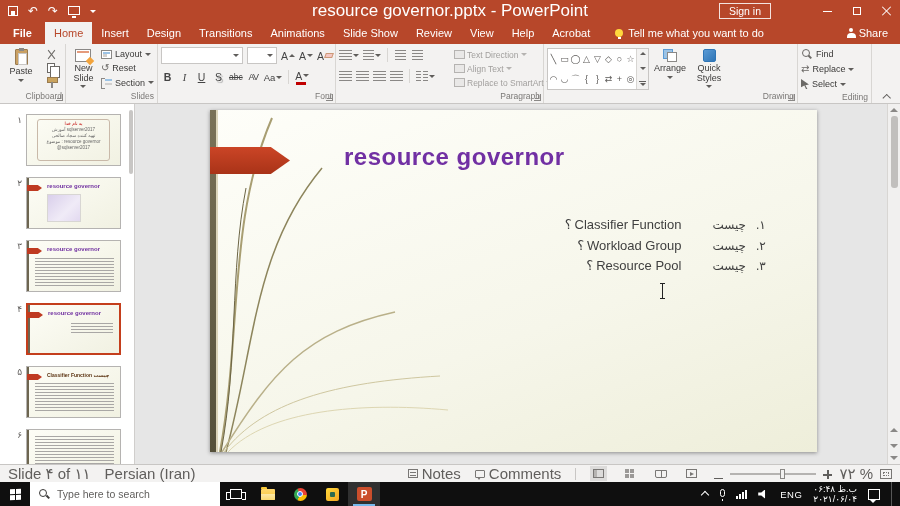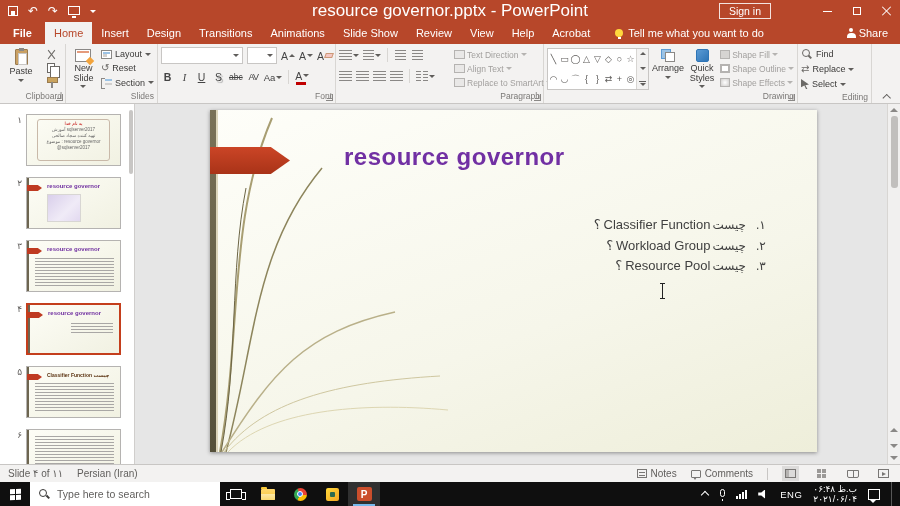--- a/index.html
+++ b/index.html
@@ -156,33 +156,33 @@
 .canvas{flex:1;position:relative;}
 .slide{position:absolute;left:75px;top:6px;width:607px;height:342px;background:linear-gradient(160deg,#fefef9 0%,#f6f6ea 60%,#eeeeda 100%);box-shadow:0 1px 4px rgba(0,0,0,.4);overflow:hidden;}
 .grass{position:absolute;left:0;top:0;}
 .strip{position:absolute;left:0;top:0;width:6px;height:100%;background:linear-gradient(to bottom,#7a7258,#55503a);}
 .strip2{position:absolute;left:6px;top:0;width:2px;height:100%;background:#cfc5a2;opacity:.7;}
 .slide-arrow{position:absolute;left:0;top:37px;width:80px;height:27px;background:linear-gradient(#cb4526,#a93318);clip-path:polygon(0 0,76% 0,100% 50%,76% 100%,0 100%);}
 .slide-title{position:absolute;left:134px;top:33px;font-size:24px;font-weight:bold;color:#7130a3;letter-spacing:.5px;}
 .qlist{position:absolute;right:46px;top:107px;display:flex;flex-direction:column;gap:5.5px;align-items:flex-end;}
 .qitem{display:flex;align-items:baseline;font-size:13px;color:#3f3f3f;}
 .qitem .term{margin:0 2px 0 3px;}
-.qitem .fa{font-size:12px;}
+.qitem .fa{font-size:12px;margin-left:29px;}
 .qitem .num{margin-left:10px;font-size:12px;width:15px;text-align:left;}
 .ibeam{position:absolute;left:448px;top:173px;width:9px;height:16px;}
 .ibeam::before{content:"";position:absolute;left:4px;top:1px;bottom:1px;width:1px;background:#222;}
 .ibeam::after{content:"";position:absolute;left:2px;top:0;width:5px;height:1px;background:#222;box-shadow:0 15px 0 #222;}
 .vscroll{position:absolute;right:0;top:0;bottom:0;width:13px;background:#f1f0ef;border-left:1px solid #d8d6d3;display:flex;flex-direction:column;align-items:center;padding:4px 0;gap:4px;}
 .vscroll .tri-up,.vscroll .tri-down{border-left-width:4px;border-right-width:4px;border-top-width:4px;border-bottom-width:4px;}
 .vthumb{width:7px;height:72px;background:#c1bfbd;border-radius:3px;}
 .vfill{flex:1;}
 .navbtn{width:11px;height:12px;display:grid;place-items:center;}
 
 
-.status{height:18px;background:#f3f2f1;border-top:1px solid #c8c6c4;display:flex;align-items:center;padding:0 8px;gap:14px;font-size:10px;color:#605e5c;}
+.status{height:18px;background:#f3f2f1;border-top:1px solid #c8c6c4;display:flex;align-items:center;padding:0 8px;gap:14px;font-size:15px;color:#605e5c;}
 .sspacer{flex:1;}
 .sbtn{display:flex;align-items:center;gap:4px;}
 .ic-notes{width:10px;height:9px;border:1px solid #797775;position:relative;flex:none;}
 .ic-notes::after{content:"";position:absolute;left:1px;top:2px;right:1px;height:4px;background:repeating-linear-gradient(to bottom,#797775 0 1px,transparent 1px 2.5px);}
 .ic-comment{width:10px;height:8px;border:1px solid #797775;border-radius:1px;position:relative;flex:none;}
 .ic-comment::after{content:"";position:absolute;left:1px;bottom:-3px;width:0;height:0;border-left:2px solid transparent;border-right:2px solid transparent;border-top:3px solid #797775;}
 .ssep{width:1px;height:12px;background:#c8c6c4;}
 .vbtn{width:17px;height:15px;display:grid;place-items:center;}
 .vbtn.active{background:#dcdbda;}
 .vi-normal{width:11px;height:9px;border:1px solid #797775;position:relative;}
@@ -487,37 +487,20 @@
         <div class="bigbtn">
           <span class="ic-arrange"></span>
           <span class="blbl">Arrange</span>
           <span class="cdown"></span>
         </div>
         <div class="bigbtn">
           <span class="ic-qstyle"></span>
           <span class="blbl">Quick Styles</span>
           <span class="cdown"></span>
         </div>
-        <div class="pright">
-          <div class="srow dis">
-              <span class="ic-fill"></span>
-              <span>Shape Fill</span>
-              <span class="cdown"></span>
-            </div>
-          <div class="srow dis">
-              <span class="ic-outline"></span>
-              <span>Shape Outline</span>
-              <span class="cdown"></span>
-            </div>
-          <div class="srow dis">
-              <span class="ic-effects"></span>
-              <span>Shape Effects</span>
-              <span class="cdown"></span>
-            </div>
-        </div>
       </div>
       <div class="glabel">Drawing</div>
       <span class="launch"></span>
     </div>
 
     <div class="grp" style="width:74px">
       <div class="gbody col" style="gap:1px;">
         <div class="srow">
             <span class="ic-find"></span>
             <span>Find</span>
@@ -674,20 +657,29 @@
           <i></i>
           <i></i>
         </span>
       </span>
     <span class="vbtn">
         <span class="vi-read"></span>
       </span>
     <span class="vbtn">
         <span class="vi-show"></span>
       </span>
+    <span class="zoomgrp">
+      <span><span class="zminus"></span></span>
+      <span class="ztrack">
+          <span class="zthumb"></span>
+        </span>
+      <span><span class="zplus"></span></span>
+      <span>۷۲ %</span>
+      <span class="ic-fit"></span>
+    </span>
   </div>
 
   <div class="taskbar">
     <div class="tb-start">
         <span class="winlogo">
           <i></i>
           <i></i>
           <i></i>
           <i></i>
         </span>

